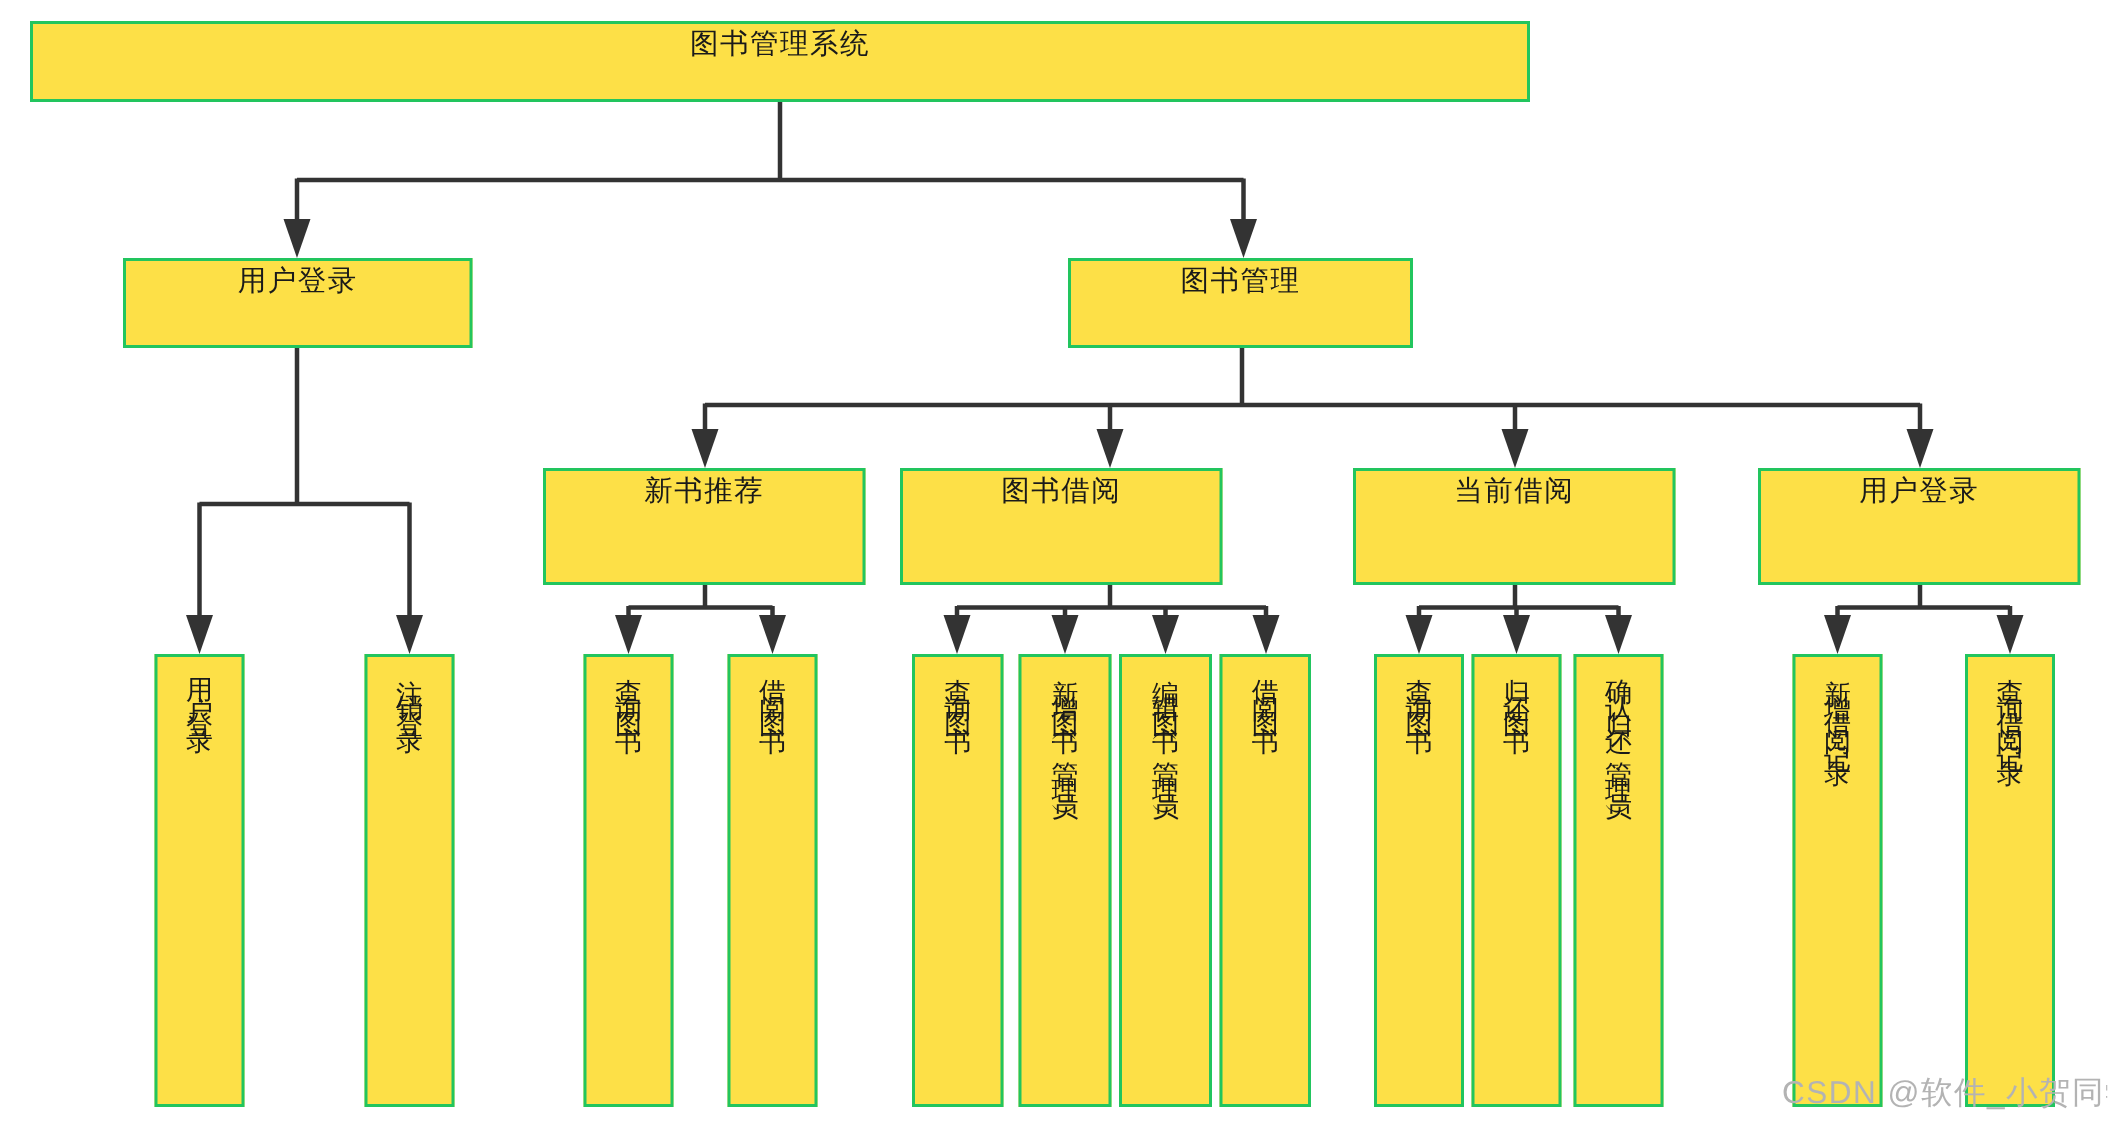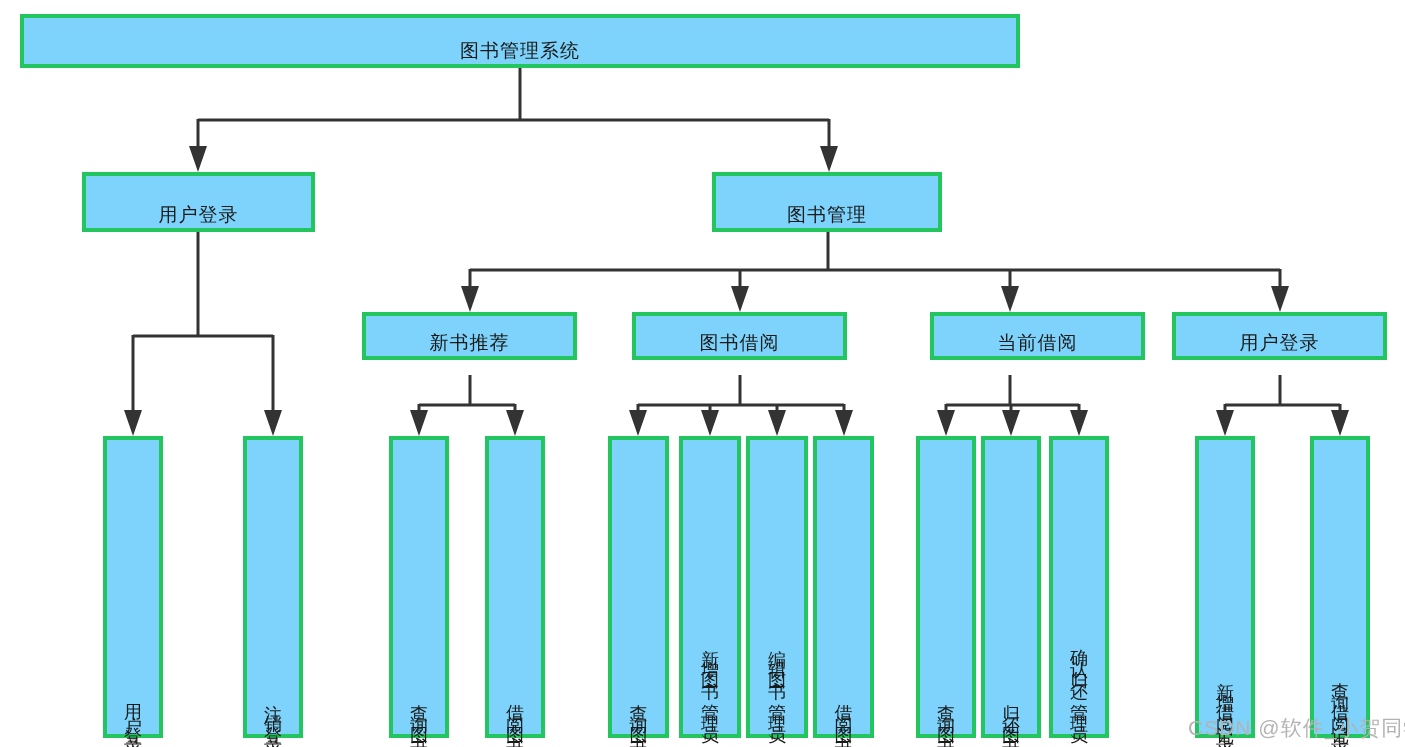--- a/index.html
+++ b/index.html
@@ -13,36 +13,36 @@
   }
   #connectors {
     position: absolute;
     left: 0; top: 0;
     width: 1405px; height: 747px;
     z-index: 1;
   }
   .node {
     position: absolute;
     box-sizing: border-box;
-    background: #7dd3fc;
-    border: 4px solid #22c55e;
+    background: #fde047;
+    border: 2px solid #22c55e;
     color: #1a1a1a;
     display: flex;
-    align-items: flex-end;
+    align-items: flex-start;
     justify-content: center;
     z-index: 2;
   }
   .hnode {
     height: 60px;
     font-size: 19px;
     letter-spacing: 1px;
     white-space: nowrap;
   }
   .hnode.rootnode { height: 54px; }
-  .hnode.l3node  { height: 48px; font-family: Liberation Mono, monospace; }
+  .hnode.l3node  { height: 78px; font-family: Liberation Mono, monospace; }
   .vnode {
     top: 436px;
     height: 302px;
     font-size: 18px;
   }
   .vnode span {
     writing-mode: vertical-rl;
     text-orientation: mixed;
     letter-spacing: 11px;
     line-height: 1;
@@ -137,24 +137,24 @@
   <div class="node hnode" style="left:82px; top:172px; width:233px;">
     <span>用户登录</span>
   </div>
   <div class="node hnode" style="left:712px; top:172px; width:230px;">
     <span>图书管理</span>
   </div>
 
   <div class="node hnode l3node" style="left:362px; top:312px; width:215px;">
     <span>新书推荐</span>
   </div>
-  <div class="node hnode l3node" style="left:632px; top:312px; width:215px;">
+  <div class="node hnode l3node" style="left:600px; top:312px; width:215px;">
     <span>图书借阅</span>
   </div>
-  <div class="node hnode l3node" style="left:902px; top:312px; width:215px;margin-left:28px;">
+  <div class="node hnode l3node" style="left:902px; top:312px; width:215px;">
     <span>当前借阅</span>
   </div>
   <div class="node hnode l3node" style="left:1172px; top:312px; width:215px;">
     <span>用户登录</span>
   </div>
 
   <div class="node vnode" style="left:103px; width:60px;">
     <span>用户登录</span>
   </div>
   <div class="node vnode" style="left:243px; width:60px;">

